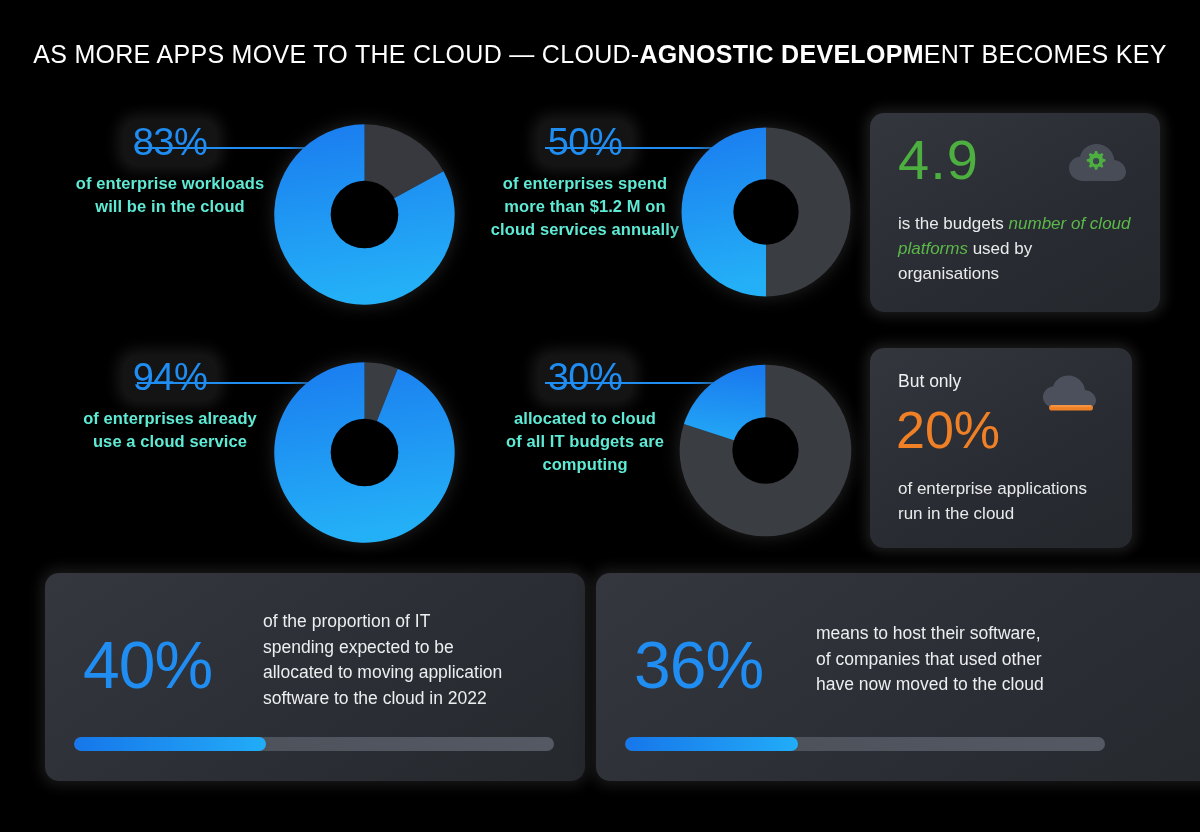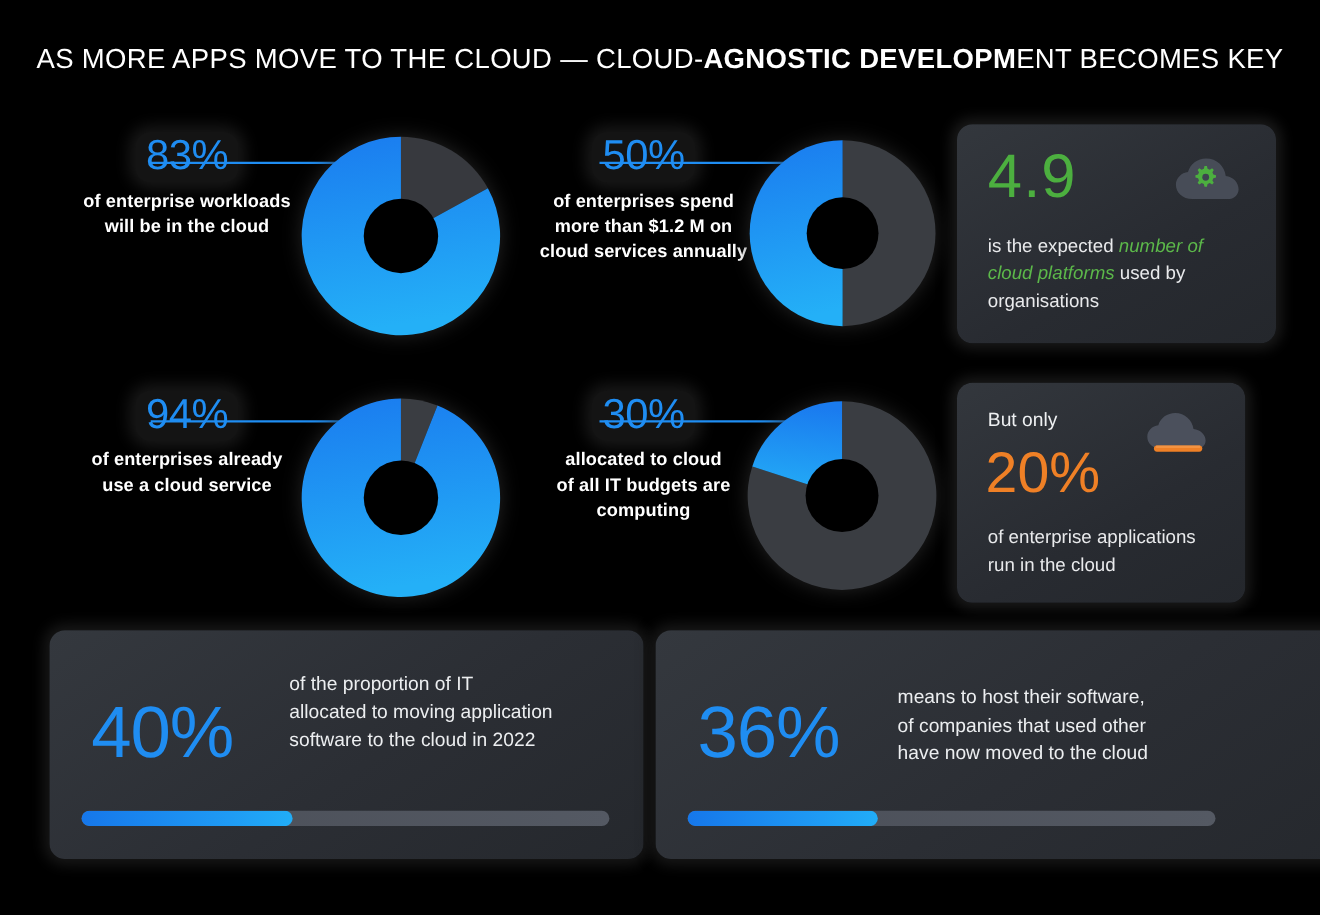--- a/index.html
+++ b/index.html
@@ -36,21 +36,21 @@
   }
   .pct {
     color:#1f8df2;
     font-size:38px;
     line-height:40px;
     font-weight:400;
     letter-spacing:-.5px;
   }
   .caption {
     margin-top:6px;
-    color:#ffffff;
+    color:#5eead4;
     font-size:16.5px;
     line-height:23px;
     font-weight:600;
     letter-spacing:.1px;
   }
 
   .connector { position:absolute; pointer-events:none; }
 
   .donut-wrap { position:absolute; filter:drop-shadow(0 0 9px rgba(40,40,40,.9)); }
 
@@ -186,21 +186,21 @@
     <div class="icon-cloud" style="right:28px; top:24px;">
       <svg width="66" height="48" viewBox="0 0 66 48">
         <path d="M18,44 C9,44 3,38 3,31 C3,25 8,20 14,19.4 C16,12 22.5,7 30.5,7 C40,7 47.5,14 48.3,23 C55,23.6 60,29 60,35 C60,40 56,44 50,44 Z" fill="#4a4f5a" opacity="0.92"></path>
         <g transform="translate(20,14)">
           <path d="M9,0 l2.2,0 l0.6,2.4 l2,0.85 l2.1,-1.25 l1.55,1.55 l-1.25,2.1 l0.85,2 l2.4,0.6 l0,2.2 l-2.4,0.6 l-0.85,2 l1.25,2.1 l-1.55,1.55 l-2.1,-1.25 l-2,0.85 l-0.6,2.4 l-2.2,0 l-0.6,-2.4 l-2,-0.85 l-2.1,1.25 l-1.55,-1.55 l1.25,-2.1 l-0.85,-2 l-2.4,-0.6 l0,-2.2 l2.4,-0.6 l0.85,-2 l-1.25,-2.1 l1.55,-1.55 l2.1,1.25 l2,-0.85 Z" fill="#4caf3f"></path>
           <circle cx="10.1" cy="10.15" r="3.1" fill="#3d4450"></circle>
         </g>
       </svg>
     </div>
     <div class="card-text" style="left:28px; top:98px; width:238px;">
-      <span>is the expected </span><span class="hl-green">number of</span>
+      <span>is the budgets </span><span class="hl-green">number of</span>
       <span class="hl-green">cloud platforms</span><span> used by</span>
       <span>organisations</span>
     </div>
   </div>
 
   <div class="donut-block" style="left:40px; top:355px; width:420px; height:190px;">
     <div class="callout">
       <div class="pct-pill">
         <span class="pct">94%</span>
       </div>
@@ -273,20 +273,21 @@
     <div class="card-text" style="left:28px; top:128px; width:248px;">
       <div>of enterprise applications</div>
       <div>run in the cloud</div>
     </div>
   </div>
 
   <div class="bcard" style="left:45px; top:573px; width:540px; height:208px;">
     <div class="bnum" style="left:38px; top:57px;">40%</div>
     <div class="btext" style="left:218px; top:36px; width:300px;">
       <div>of the proportion of IT</div>
+      <div>spending expected to be</div>
       <div>allocated to moving application</div>
       <div>software to the cloud in 2022</div>
     </div>
     <div class="track" style="left:29px; top:164px; width:480px;">
       <div class="fill" style="width:40%;"></div>
     </div>
   </div>
 
   <div class="bcard" style="left:596px; top:573px; width:640px; height:208px;">
     <div class="bnum" style="left:38px; top:57px;">36%</div>

